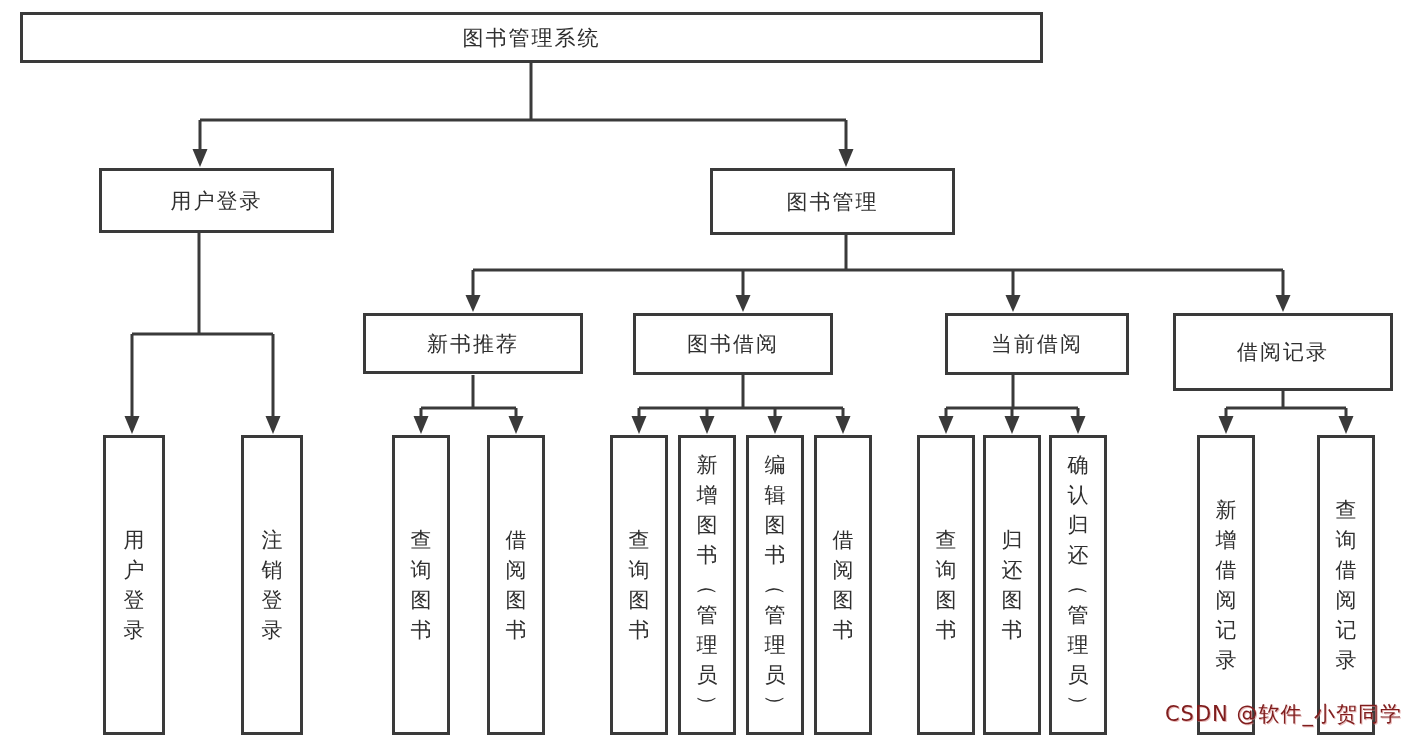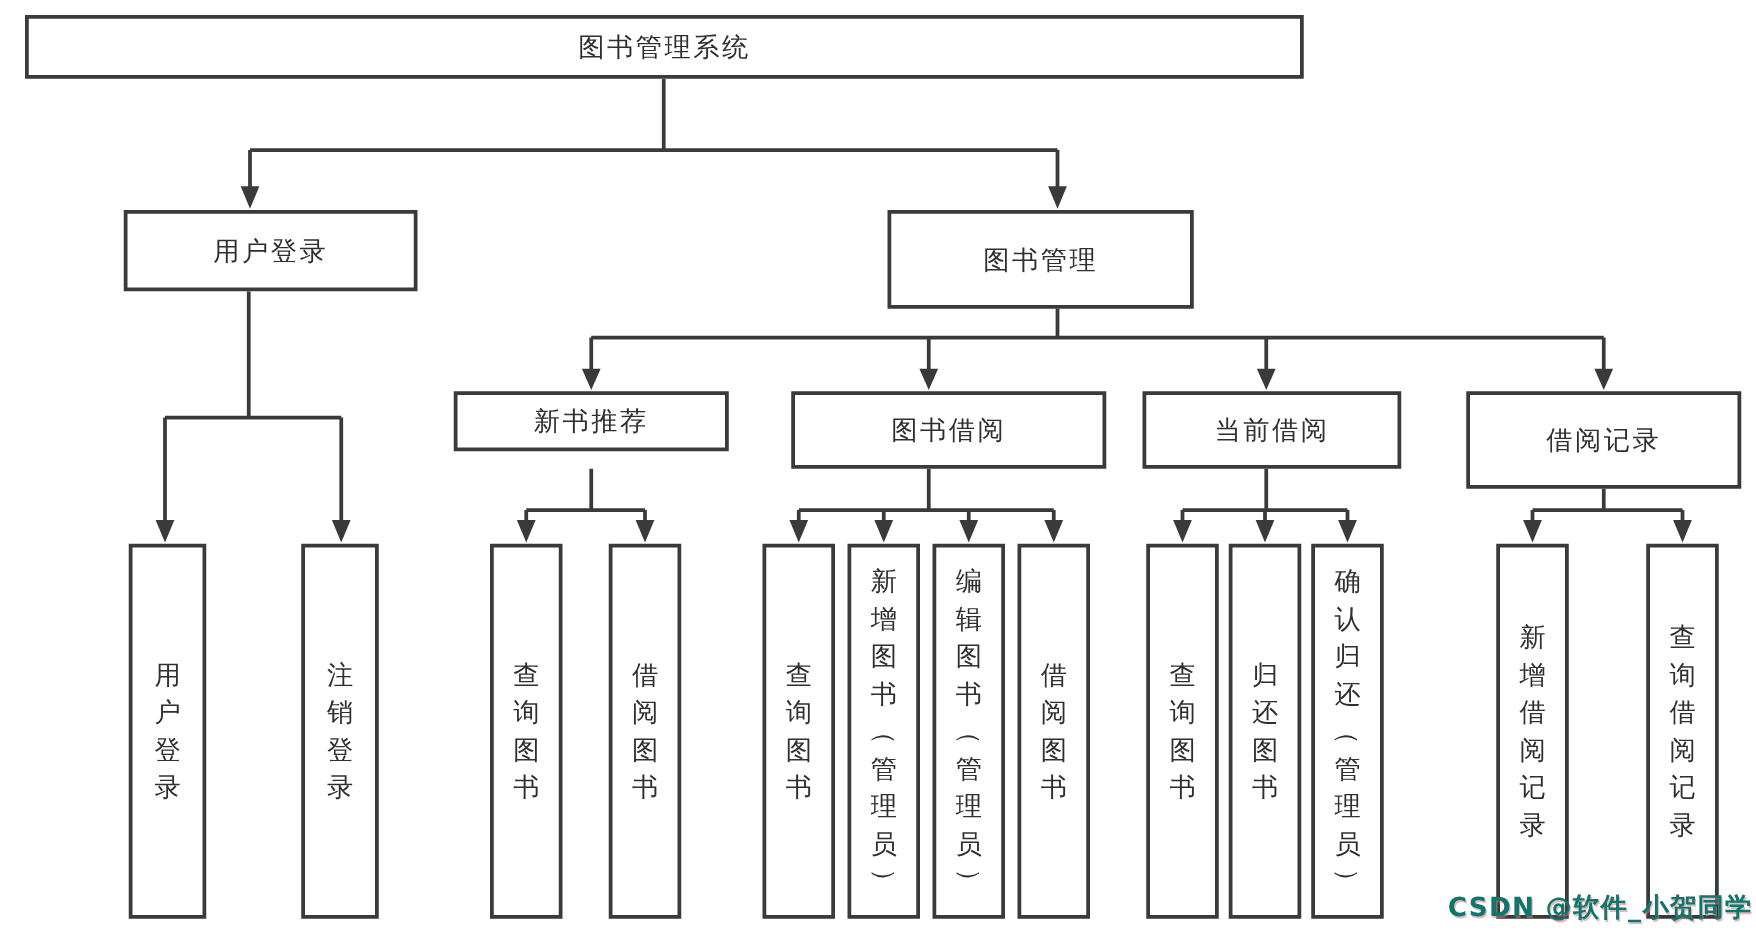--- a/index.html
+++ b/index.html
@@ -38,28 +38,27 @@
     display: block;
     height: 30px;
     line-height: 30px;
     font-size: 21px;
     text-align: center;
   }
   .vchar.rot { transform: rotate(90deg); }
   #watermark {
     position: absolute;
     right: 3px;
-    bottom: 7px;
+    bottom: 19px;
     font-size: 21px;
     letter-spacing: 1px;
-    color: #0f766e;
+    color: #7f1d1d;
     text-shadow: 1px 1px 0 rgba(214, 125, 125, 0.55);
     z-index: 10;
     white-space: nowrap;
-    font-weight: bold;
   }
 </style>
 </head>
 <body>
 
 <div id="stage">
 
   <svg id="connectors" viewBox="0 0 1405 747" xmlns="http://www.w3.org/2000/svg">
     <path fill="none" stroke="#3a3a3a" stroke-width="3" d="
       M531 63 V120
@@ -114,25 +113,25 @@
       <polygon points="1004.5,416 1019.5,416 1012,434"></polygon>
       <polygon points="1070.5,416 1085.5,416 1078,434"></polygon>
       <polygon points="1218.5,416 1233.5,416 1226,434"></polygon>
       <polygon points="1338.5,416 1353.5,416 1346,434"></polygon>
     </g>
   </svg>
 
   <div class="box" style="left:20px;top:12px;width:1023px;height:51px">图书管理系统</div>
 
   <div class="box" style="left:99px;top:168px;width:235px;height:65px">用户登录</div>
-  <div class="box" style="left:710px;top:168px;width:245px;height:79px">图书管理</div>
-
-  <div class="box" style="left:363px;top:313px;width:220px;height:48px">新书推荐</div>
-  <div class="box" style="left:633px;top:313px;width:252px;height:62px">图书借阅</div>
-  <div class="box" style="left:914px;top:313px;width:207px;height:62px">当前借阅</div>
+  <div class="box" style="left:710px;top:168px;width:245px;height:67px">图书管理</div>
+
+  <div class="box" style="left:363px;top:313px;width:220px;height:61px">新书推荐</div>
+  <div class="box" style="left:633px;top:313px;width:200px;height:62px">图书借阅</div>
+  <div class="box" style="left:945px;top:313px;width:184px;height:62px">当前借阅</div>
   <div class="box" style="left:1173px;top:313px;width:220px;height:78px">借阅记录</div>
 
   <div class="box leaf" style="left:103px;top:435px;width:62px;height:300px">
       <span class="vchar">用</span>
       <span class="vchar">户</span>
       <span class="vchar">登</span>
       <span class="vchar">录</span>
     </div>
   <div class="box leaf" style="left:241px;top:435px;width:62px;height:300px">
       <span class="vchar">注</span>

